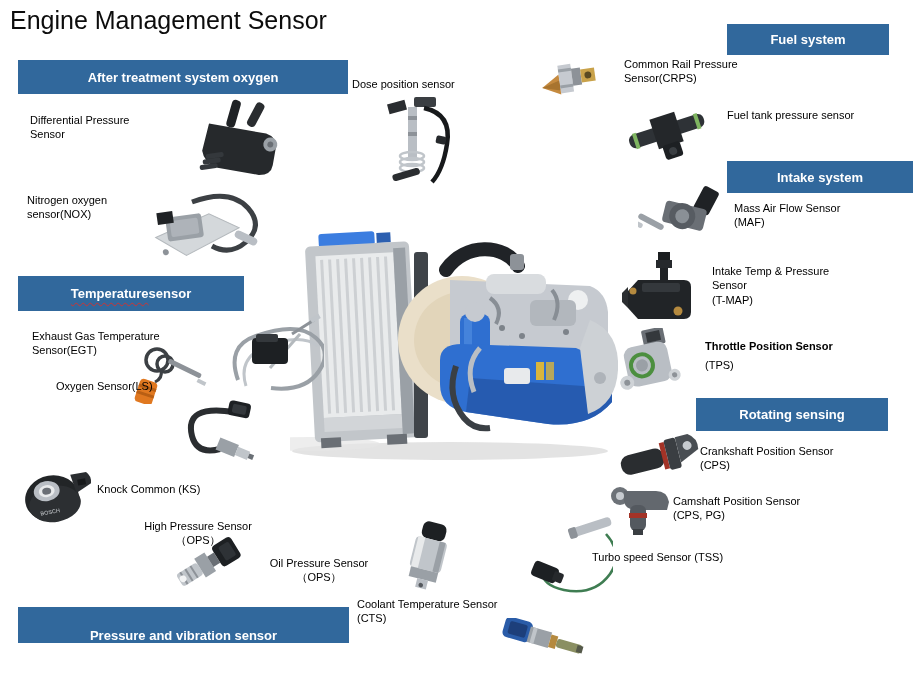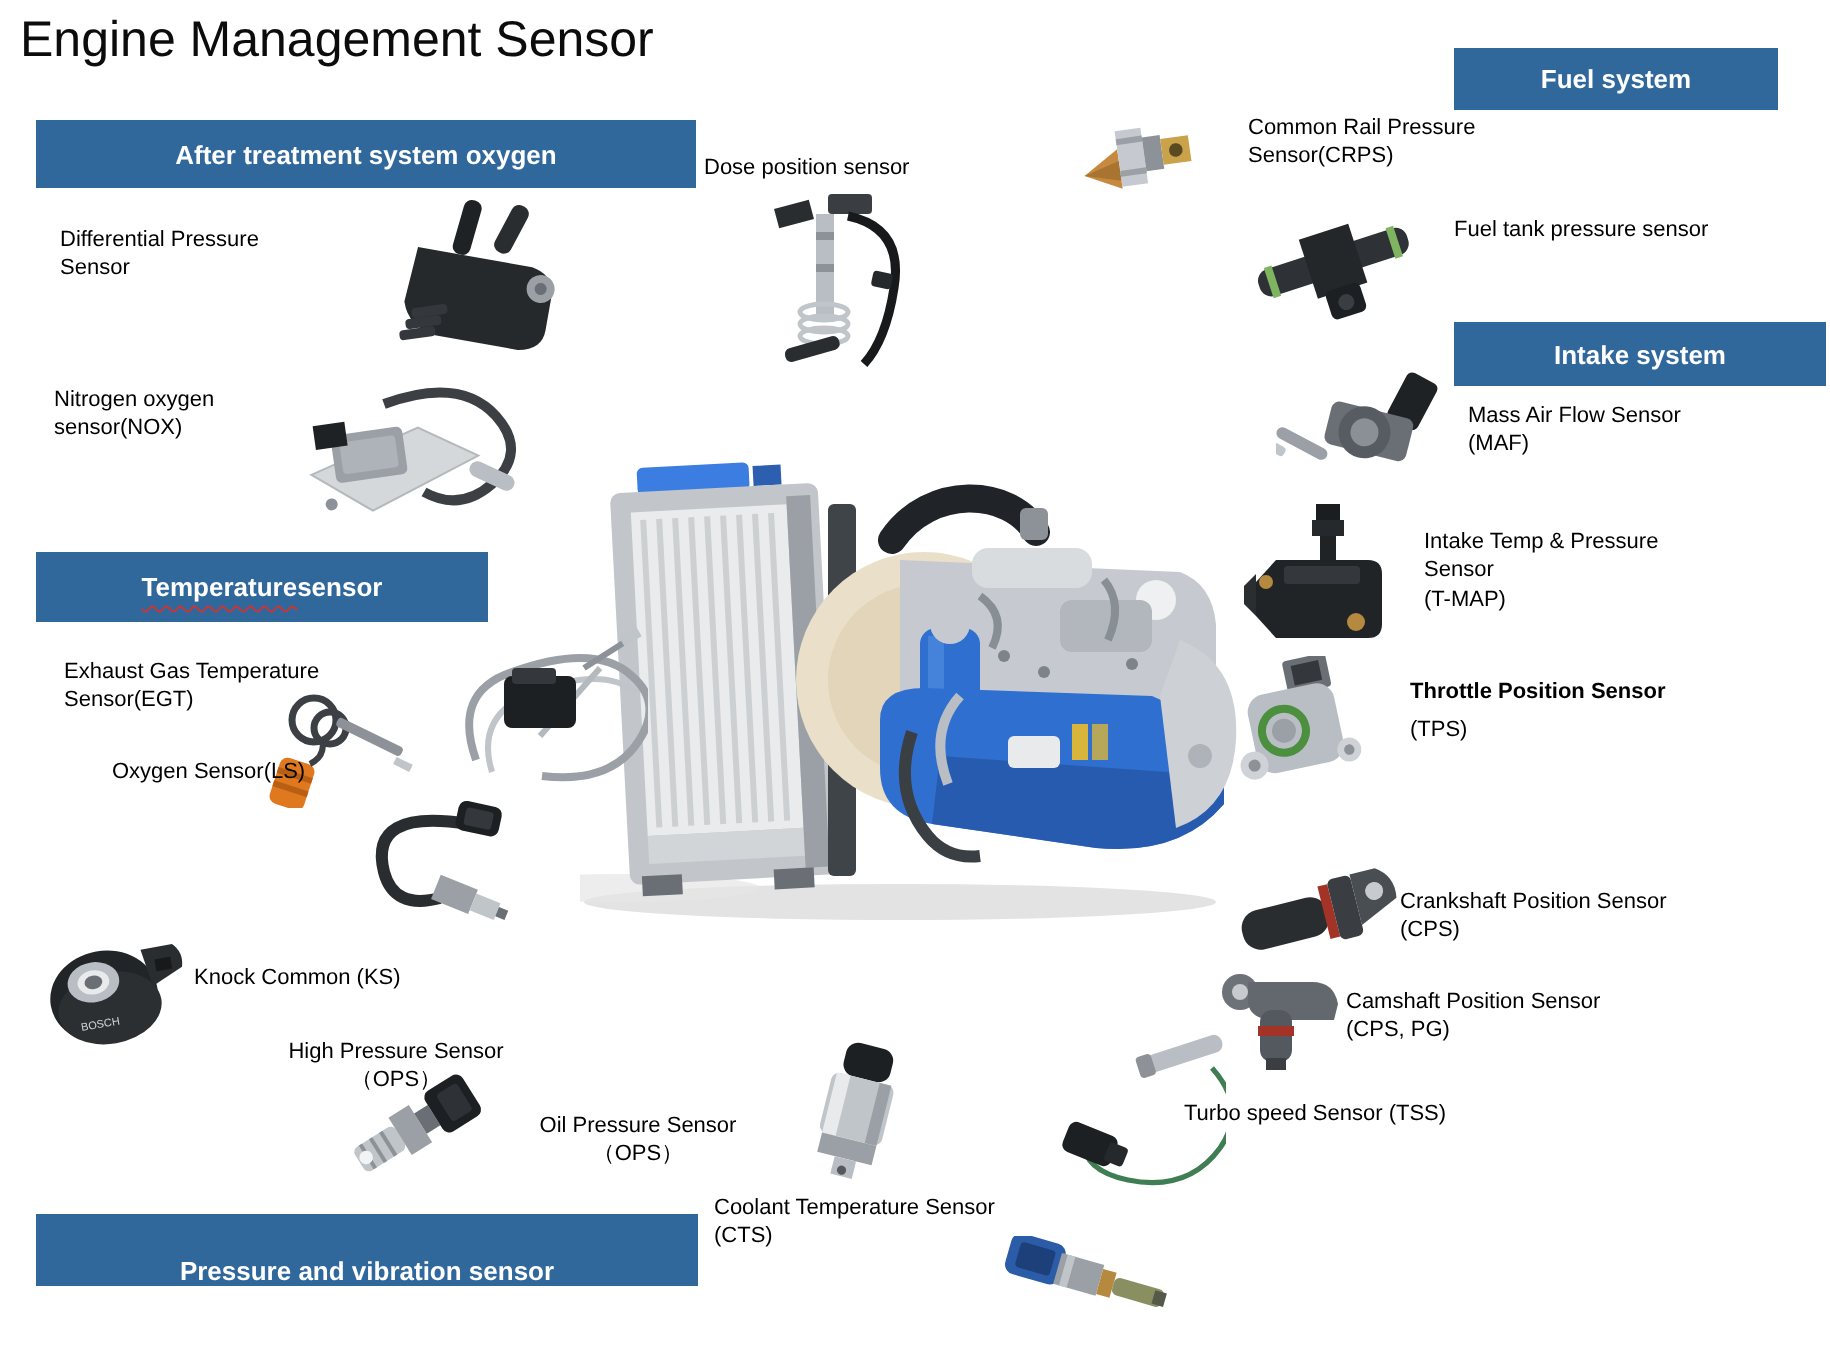--- a/index.html
+++ b/index.html
@@ -43,20 +43,23 @@
 
   <div class="hdr" style="left:727px;top:161px;width:186px;height:32px;">
     <span>Intake system</span>
   </div>
 
   <div class="hdr" style="left:18px;top:276px;width:226px;height:35px;">
     <span class="wavy">Temperature</span>
       <span> sensor</span>
   </div>
 
+  <div class="hdr" style="left:696px;top:398px;width:192px;height:33px;">
+    <span>Rotating sensing</span>
+  </div>
 
   <div class="hdr" style="left:18px;top:607px;width:331px;height:36px;align-items:flex-end;">
     <span>Pressure and vibration sensor</span>
   </div>
 
   <div class="img" style="left:290px;top:228px;">
     <svg width="330" height="235" viewBox="0 0 330 235">
       <ellipse cx="160" cy="223" rx="158" ry="9" fill="#dcdcdc" opacity="0.8"></ellipse>
       <ellipse cx="20" cy="216" rx="70" ry="7" fill="#e6e6e6" opacity="0.7"></ellipse>
 

